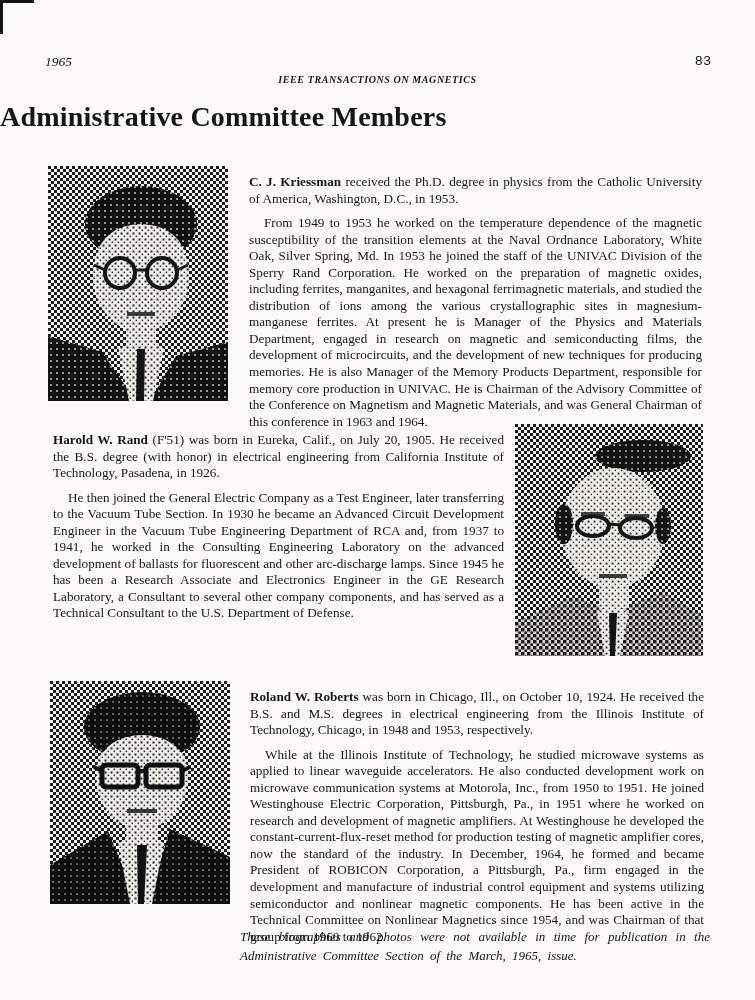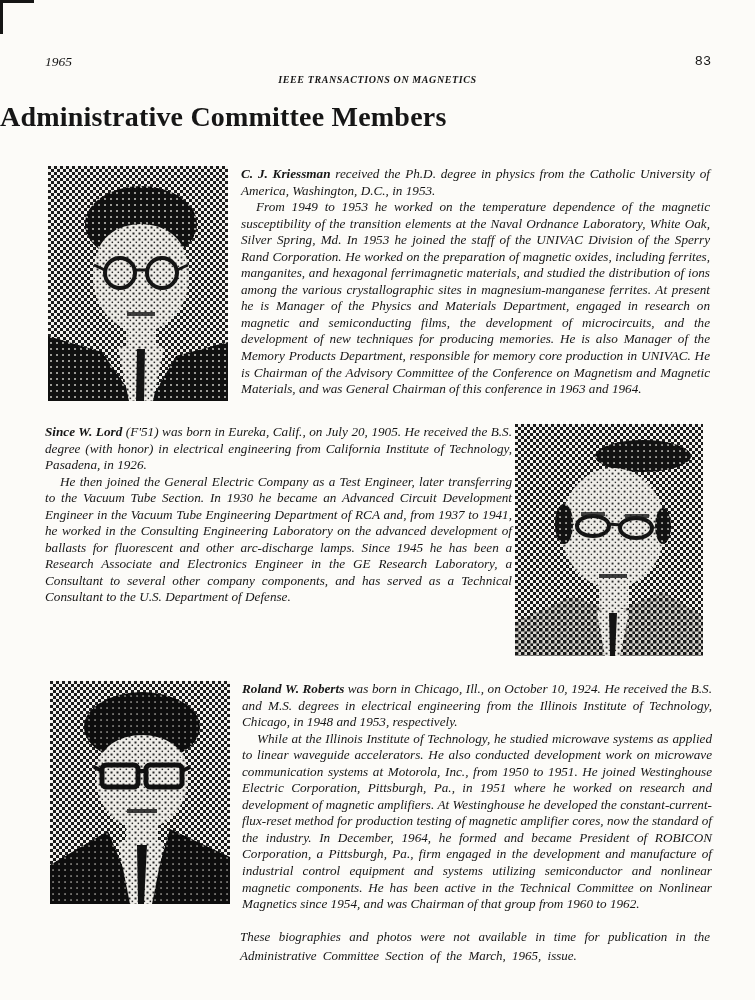--- a/index.html
+++ b/index.html
@@ -33,21 +33,21 @@
   .bio-3{top:681px;left:50px;width:662px;}
 
   .bio-text{
     flex:1;
     font-size:13.2px;line-height:16.55px;
     text-align:justify;
   }
   .bio-1 .bio-text{margin-left:13px;}
   .bio-2 .bio-text{margin-right:0;width:467px;flex:0 0 467px;}
   .bio-3 .bio-text{margin-left:12px;}
-  .bio-text p{margin:0;font-style:italic;}
+  .bio-text p{margin:8px;}
   .bio-text p.indent{text-indent:15px;}
   .bio-name{font-weight:bold;}
 
   .photo{flex:0 0 auto;line-height:0;}
   .photo svg{display:block;}
 
   .footnote{
     position:absolute;top:927px;left:240px;width:470px;
     font-size:13px;line-height:19px;font-style:italic;
     text-align:justify;word-spacing:3px;
@@ -106,21 +106,21 @@
       </svg>
     </div>
     <div class="bio-text">
       <p><span class="bio-name">C. J. Kriessman</span><span> received the Ph.D. degree in physics from the Catholic University of America, Washington, D.C., in 1953.</span></p>
       <p class="indent">From 1949 to 1953 he worked on the temperature dependence of the magnetic susceptibility of the transition elements at the Naval Ordnance Laboratory, White Oak, Silver Spring, Md. In 1953 he joined the staff of the UNIVAC Division of the Sperry Rand Corporation. He worked on the preparation of magnetic oxides, including ferrites, manganites, and hexagonal ferrimagnetic materials, and studied the distribution of ions among the various crystallographic sites in magnesium-manganese ferrites. At present he is Manager of the Physics and Materials Department, engaged in research on magnetic and semiconducting films, the development of microcircuits, and the development of new techniques for producing memories. He is also Manager of the Memory Products Department, responsible for memory core production in UNIVAC. He is Chairman of the Advisory Committee of the Conference on Magnetism and Magnetic Materials, and was General Chairman of this conference in 1963 and 1964.</p>
     </div>
   </div>
 
   <div class="bio bio-2">
     <div class="bio-text">
-      <p><span class="bio-name">Since W. Lord</span><span> (F'51) was born in Eureka, Calif., on July 20, 1905. He received the B.S. degree (with honor) in electrical engineering from California Institute of Technology, Pasadena, in 1926.</span></p>
+      <p><span class="bio-name">Harold W. Rand</span><span> (F'51) was born in Eureka, Calif., on July 20, 1905. He received the B.S. degree (with honor) in electrical engineering from California Institute of Technology, Pasadena, in 1926.</span></p>
       <p class="indent">He then joined the General Electric Company as a Test Engineer, later transferring to the Vacuum Tube Section. In 1930 he became an Advanced Circuit Development Engineer in the Vacuum Tube Engineering Department of RCA and, from 1937 to 1941, he worked in the Consulting Engineering Laboratory on the advanced development of ballasts for fluorescent and other arc-discharge lamps. Since 1945 he has been a Research Associate and Electronics Engineer in the GE Research Laboratory, a Consultant to several other company components, and has served as a Technical Consultant to the U.S. Department of Defense.</p>
     </div>
     <div class="photo" style="margin-left:3px;">
       <svg width="188" height="232" viewBox="0 0 188 232">
         <defs>
           <pattern id="p2bg" width="6" height="6" patternUnits="userSpaceOnUse">
             <rect width="6" height="6" fill="#f4f2ee"></rect>
             <rect width="3" height="3" fill="#1a1a1a"></rect>
             <rect x="3" y="3" width="3" height="3" fill="#1a1a1a"></rect>
           </pattern>

